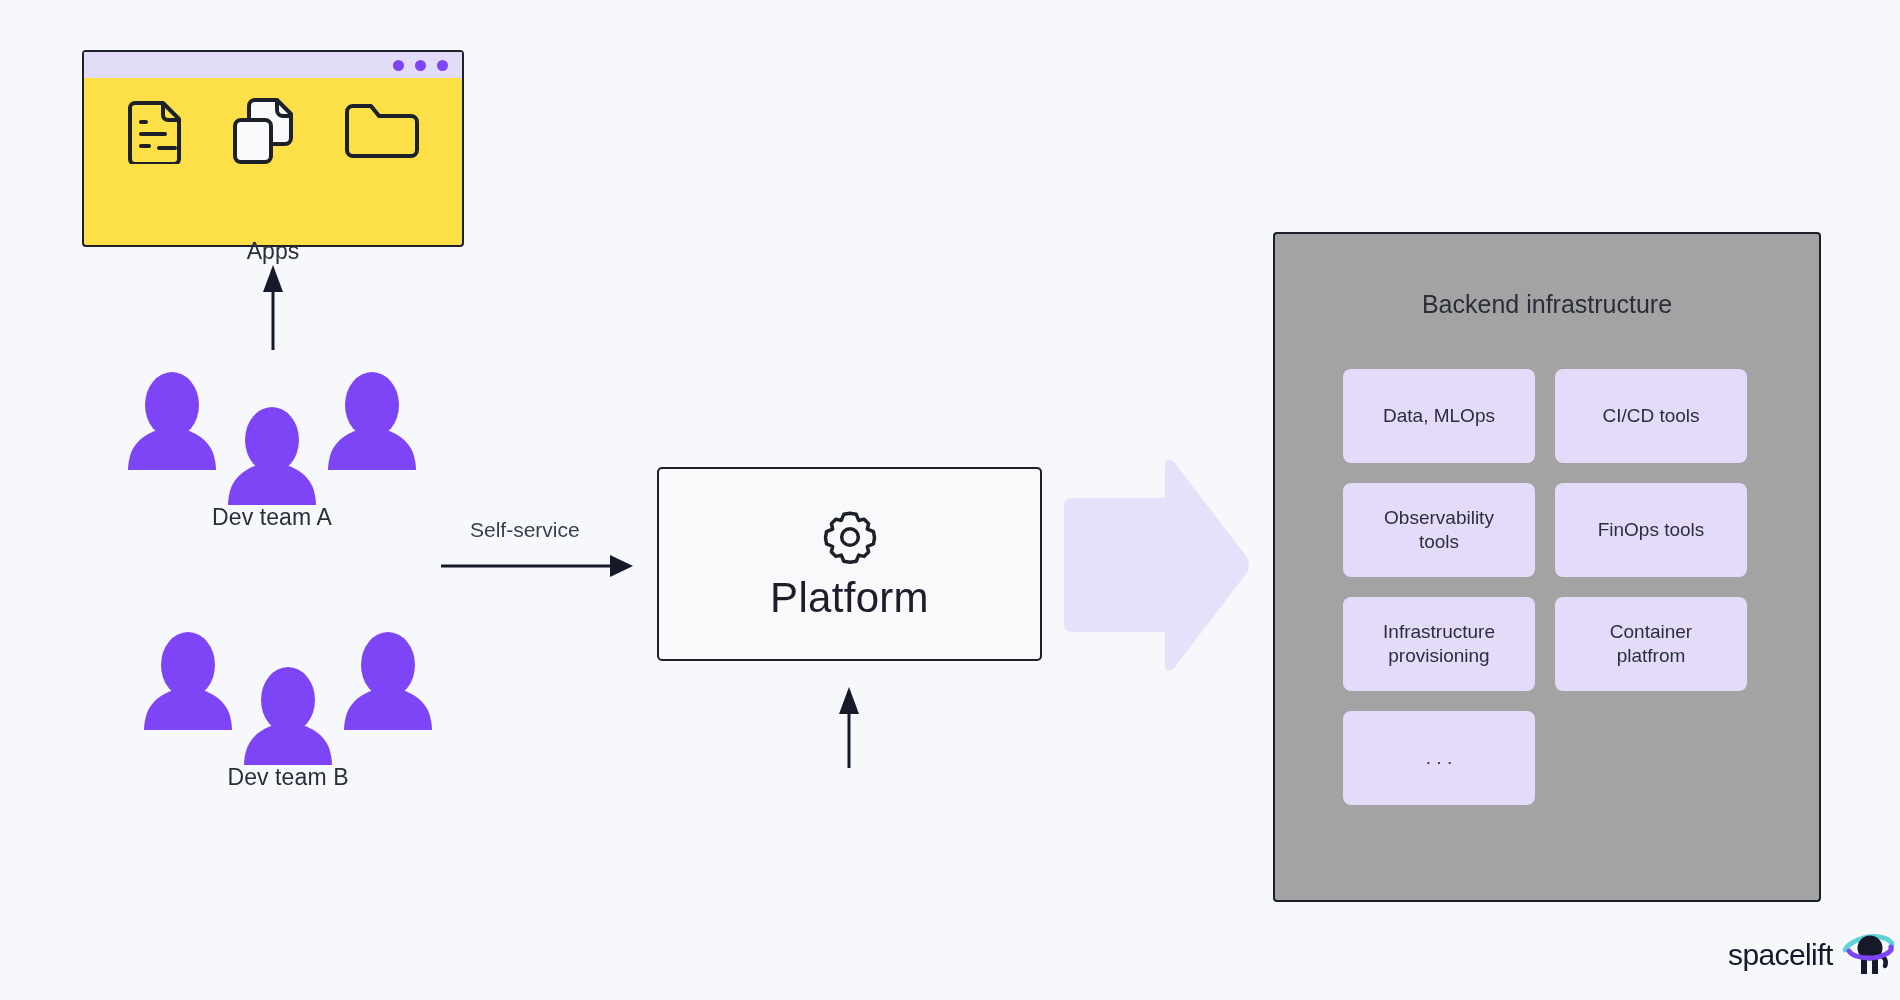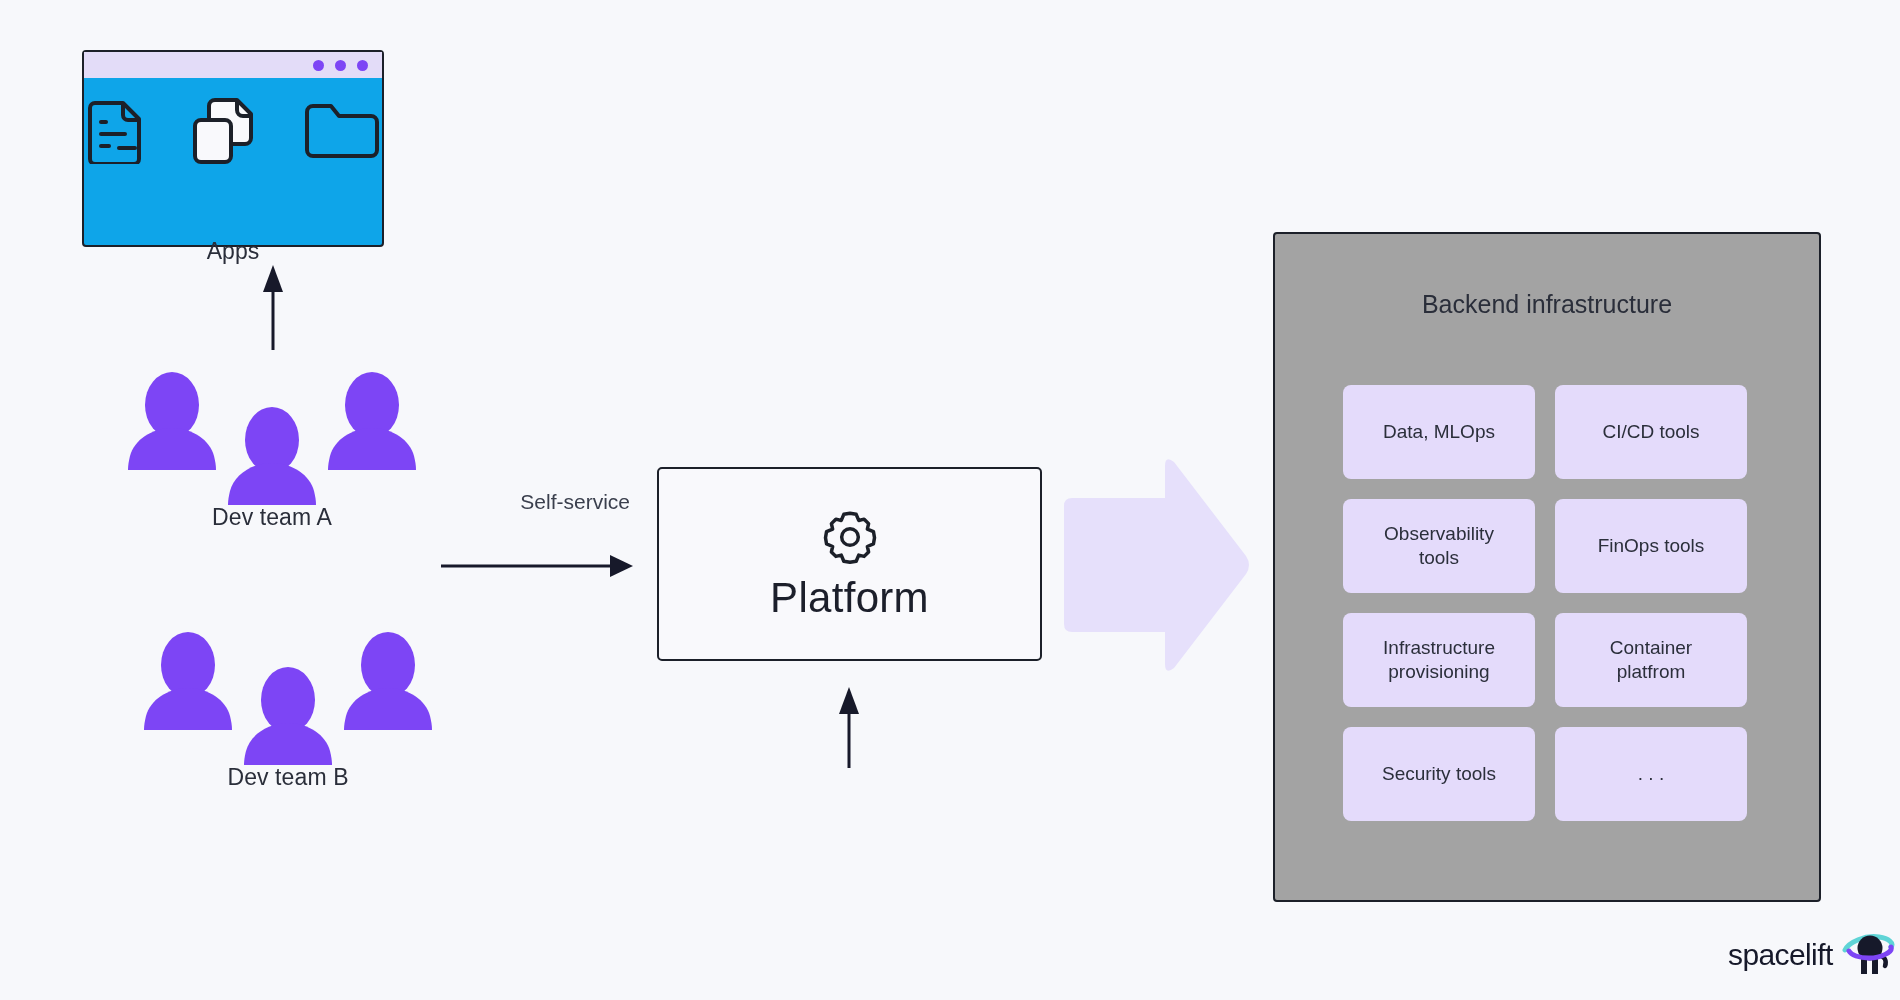--- a/index.html
+++ b/index.html
@@ -18,25 +18,25 @@
     height: 1000px;
     background: #f7f8fb;
     overflow: hidden;
   }
 
   
   .app-window {
     position: absolute;
     left: 82px;
     top: 50px;
-    width: 302px;
+    width: 382px;
     height: 197px;
     border: 2.5px solid #1c2029;
     border-radius: 4px;
-    background: #0ea5e9;
+    background: #fde047;
     box-sizing: border-box;
   }
   .app-titlebar {
     position: absolute;
     left: 0; right: 0; top: 0;
     height: 26px;
     background: #e3dcf8;
     display: flex;
     align-items: center;
     justify-content: flex-end;
@@ -119,23 +119,23 @@
     font-size: 42px;
     color: #1c1f2b;
     margin-top: 2px;
     letter-spacing: 0.3px;
   }
 
   
   .selfservice-label {
     position: absolute;
     left: 470px;
-    top: 490px;
+    top: 518px;
     width: 160px;
-    text-align: right;
+    text-align: left;
     font-size: 21px;
     color: #3a3f4d;
   }
 
   
   .engineer {
     position: absolute;
     left: 700px;
     top: 785px;
     width: 300px;
@@ -163,21 +163,21 @@
     position: absolute;
     left: 0; right: 0;
     top: 56px;
     text-align: center;
     font-size: 25px;
     color: #2a2e3a;
   }
   .tool-grid {
     position: absolute;
     left: 68px;
-    top: 151px;
+    top: 135px;
     width: 412px;
     display: grid;
     grid-template-columns: 192px 192px;
     grid-template-rows: repeat(4, 94px);
     column-gap: 28px;
     row-gap: 34px;
     gap: 20px;
   }
   .tool-card {
     background: #e4dbfb;
@@ -334,21 +334,20 @@
     <div class="tool-grid">
       <div class="tool-card">Data, MLOps</div>
       <div class="tool-card">CI/CD tools</div>
       <div class="tool-card">Observability
 tools</div>
       <div class="tool-card">FinOps tools</div>
       <div class="tool-card">Infrastructure
 provisioning</div>
       <div class="tool-card">Container
 platfrom</div>
-      <div class="tool-card">Security tools</div>
       <div class="tool-card">. . .</div>
     </div>
   </div>
 
   <div class="logo">
     <span class="logo-word">spacelift</span>
     <span style="margin-left:-2px;">
       <svg width="56" height="46" viewBox="0 0 56 46" fill="none">
 
         <path d="M6 20 C10 12, 26 5, 40 7 C50 8.5, 55 13, 52 17" stroke="#5fd4d6" stroke-width="5" stroke-linecap="round" fill="none"></path>

